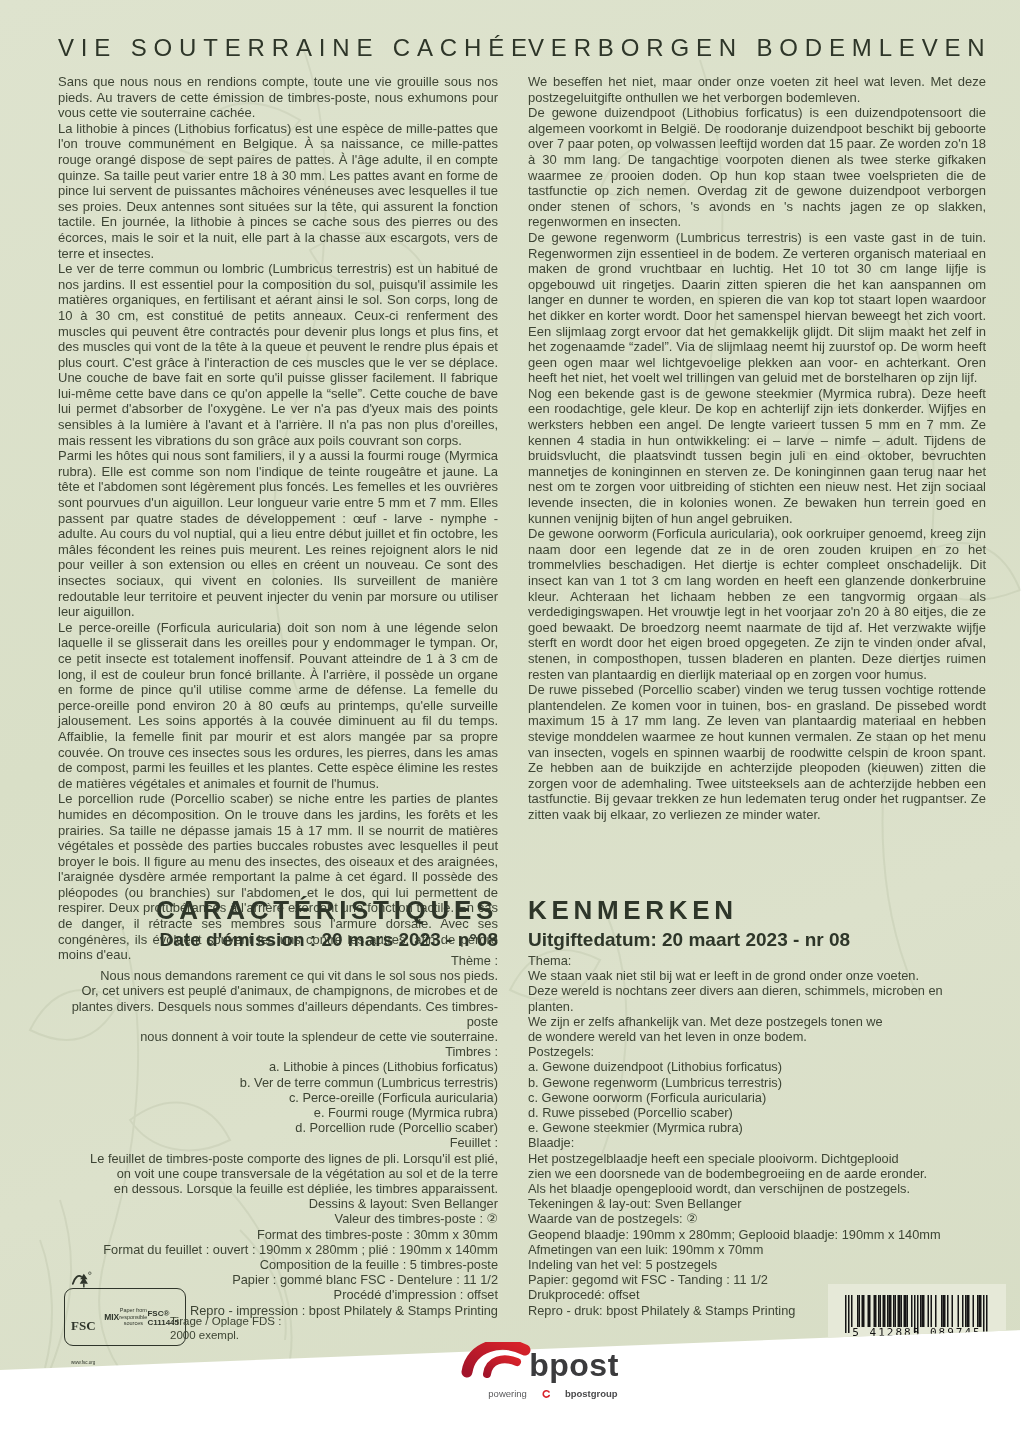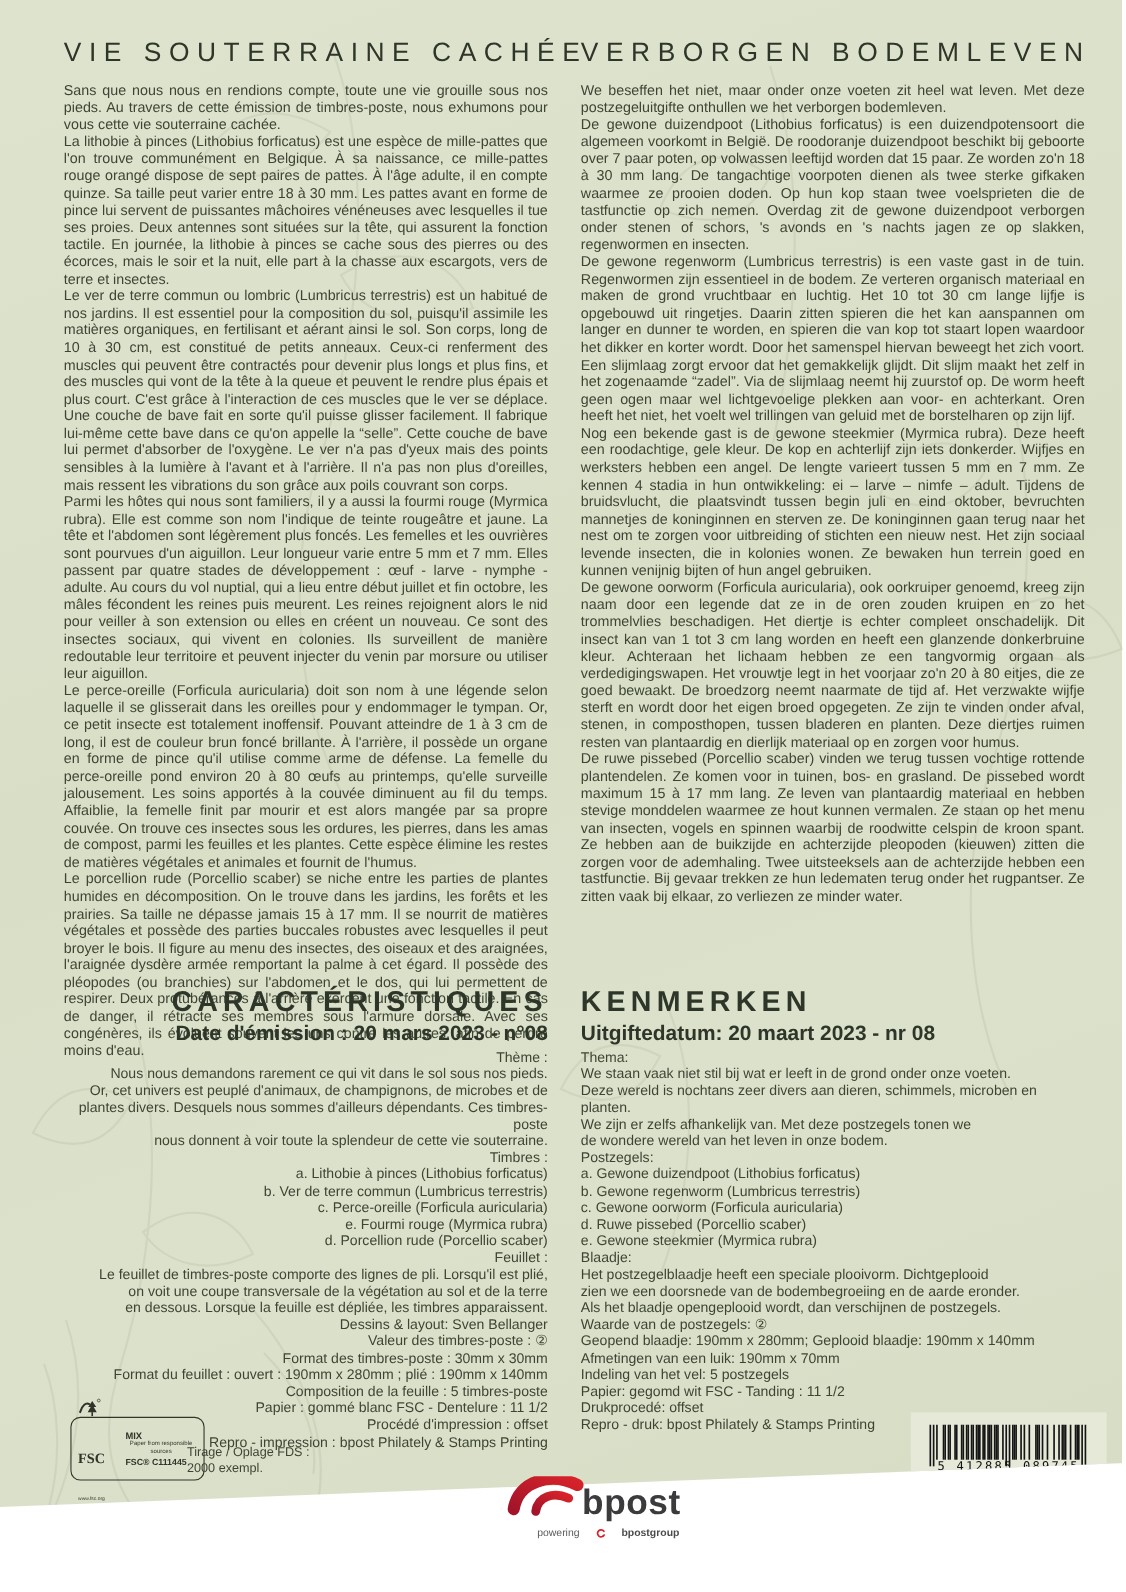--- a/index.html
+++ b/index.html
@@ -20,21 +20,21 @@
   .specs-nl{left:528px;width:458px;text-align:left;}
   .specs-title{font-size:26px;font-weight:700;letter-spacing:0.18em;color:#2e3629;margin:0 0 3px 0;}
   .specs-date{font-size:19px;font-weight:700;color:#2e3629;margin:0 0 2px 0;}
   .spec-line{font-size:12.8px;line-height:15.2px;color:#3d4434;}
   
   .fsc-box{position:absolute;left:64px;top:1288px;width:122px;height:58px;border:1.6px solid #2f352b;
            border-radius:9px;display:flex;align-items:center;gap:5px;padding:2px 6px;box-sizing:border-box;}
   .fsc-left{display:flex;flex-direction:column;width:38px;gap:28px;}
   .fsc-acronym{font-family:"Liberation Serif","DejaVu Serif",serif;font-weight:700;font-size:13px;color:#2f352b;line-height:12px;}
   .fsc-url{font-size:4.5px;color:#2f352b;}
-  .fsc-right{display:flex;flex-direction:column;align-items:flex-start;flex:1;}
+  .fsc-right{display:flex;flex-direction:row;align-items:center;flex:1;}
   .fsc-mix{font-size:8.5px;font-weight:700;color:#2f352b;}
   .fsc-paper{font-size:5.5px;text-align:center;color:#2f352b;line-height:6.5px;}
   .fsc-cert{font-size:8px;font-weight:700;color:#2f352b;margin-top:2px;}
   .tirage{position:absolute;left:170px;top:1314px;font-size:11.5px;line-height:14px;color:#3d4434;}
   .barcode-wrap{position:absolute;left:828px;top:1284px;width:178px;height:66px;
                 background:#e6e9d8;display:flex;flex-direction:column;align-items:center;justify-content:center;}
   .barcode-digits{font-family:"DejaVu Sans Mono","Liberation Mono",monospace;font-size:11px;color:#111;
                   letter-spacing:2px;margin-top:-9px;background:transparent;}
   .bpost{position:absolute;left:440px;top:1342px;width:200px;display:flex;flex-direction:column;align-items:center;}
   .bpost-row{display:flex;align-items:flex-end;}
@@ -132,20 +132,21 @@
         <div class="spec-line">Postzegels:</div>
         <div class="spec-line">a. Gewone duizendpoot (Lithobius forficatus)</div>
         <div class="spec-line">b. Gewone regenworm (Lumbricus terrestris)</div>
         <div class="spec-line">c. Gewone oorworm (Forficula auricularia)</div>
         <div class="spec-line">d. Ruwe pissebed (Porcellio scaber)</div>
         <div class="spec-line">e. Gewone steekmier (Myrmica rubra)</div>
         <div class="spec-line">Blaadje:</div>
         <div class="spec-line">Het postzegelblaadje heeft een speciale plooivorm. Dichtgeplooid</div>
         <div class="spec-line">zien we een doorsnede van de bodembegroeiing en de aarde eronder.</div>
         <div class="spec-line">Als het blaadje opengeplooid wordt, dan verschijnen de postzegels.</div>
+        <div class="spec-line">Tekeningen &amp; lay-out: Sven Bellanger</div>
         <div class="spec-line">Waarde van de postzegels: ②</div>
         <div class="spec-line">Geopend blaadje: 190mm x 280mm; Geplooid blaadje: 190mm x 140mm</div>
         <div class="spec-line">Afmetingen van een luik: 190mm x 70mm</div>
         <div class="spec-line">Indeling van het vel: 5 postzegels</div>
         <div class="spec-line">Papier: gegomd wit FSC - Tanding : 11 1/2</div>
         <div class="spec-line">Drukprocedé: offset</div>
         <div class="spec-line">Repro - druk: bpost Philately &amp; Stamps Printing</div>
       </div>
   </div>
 

